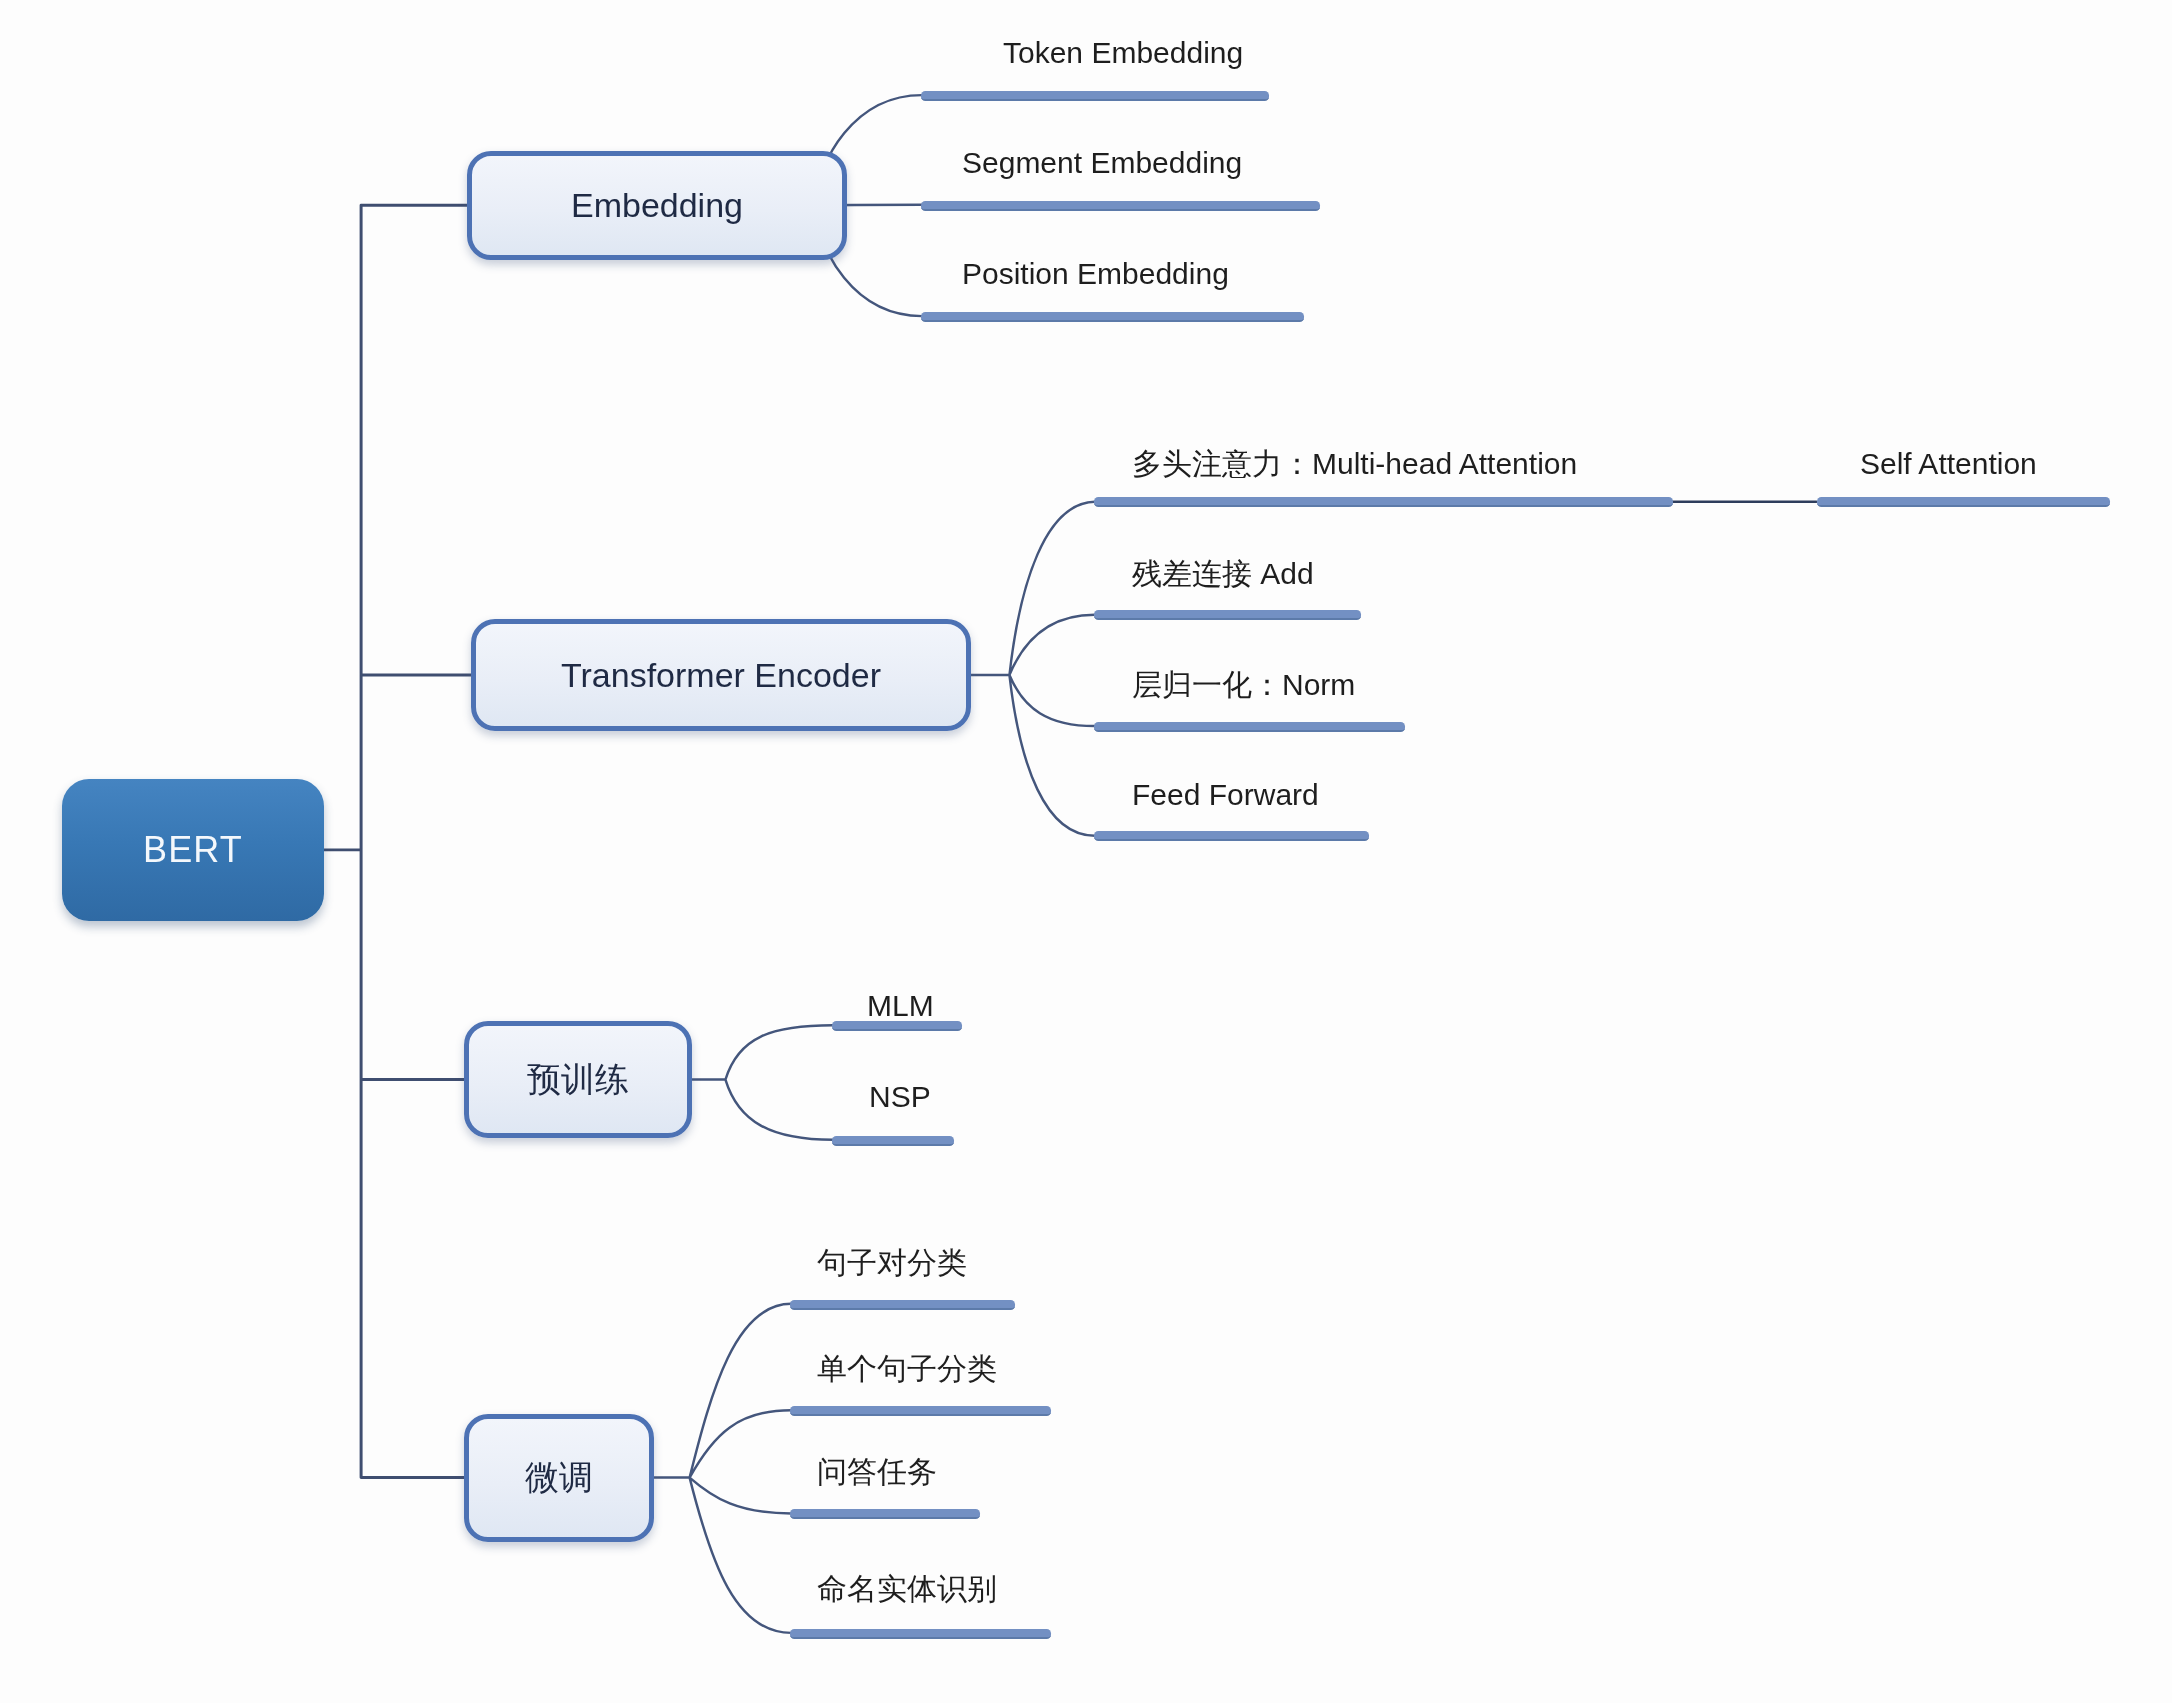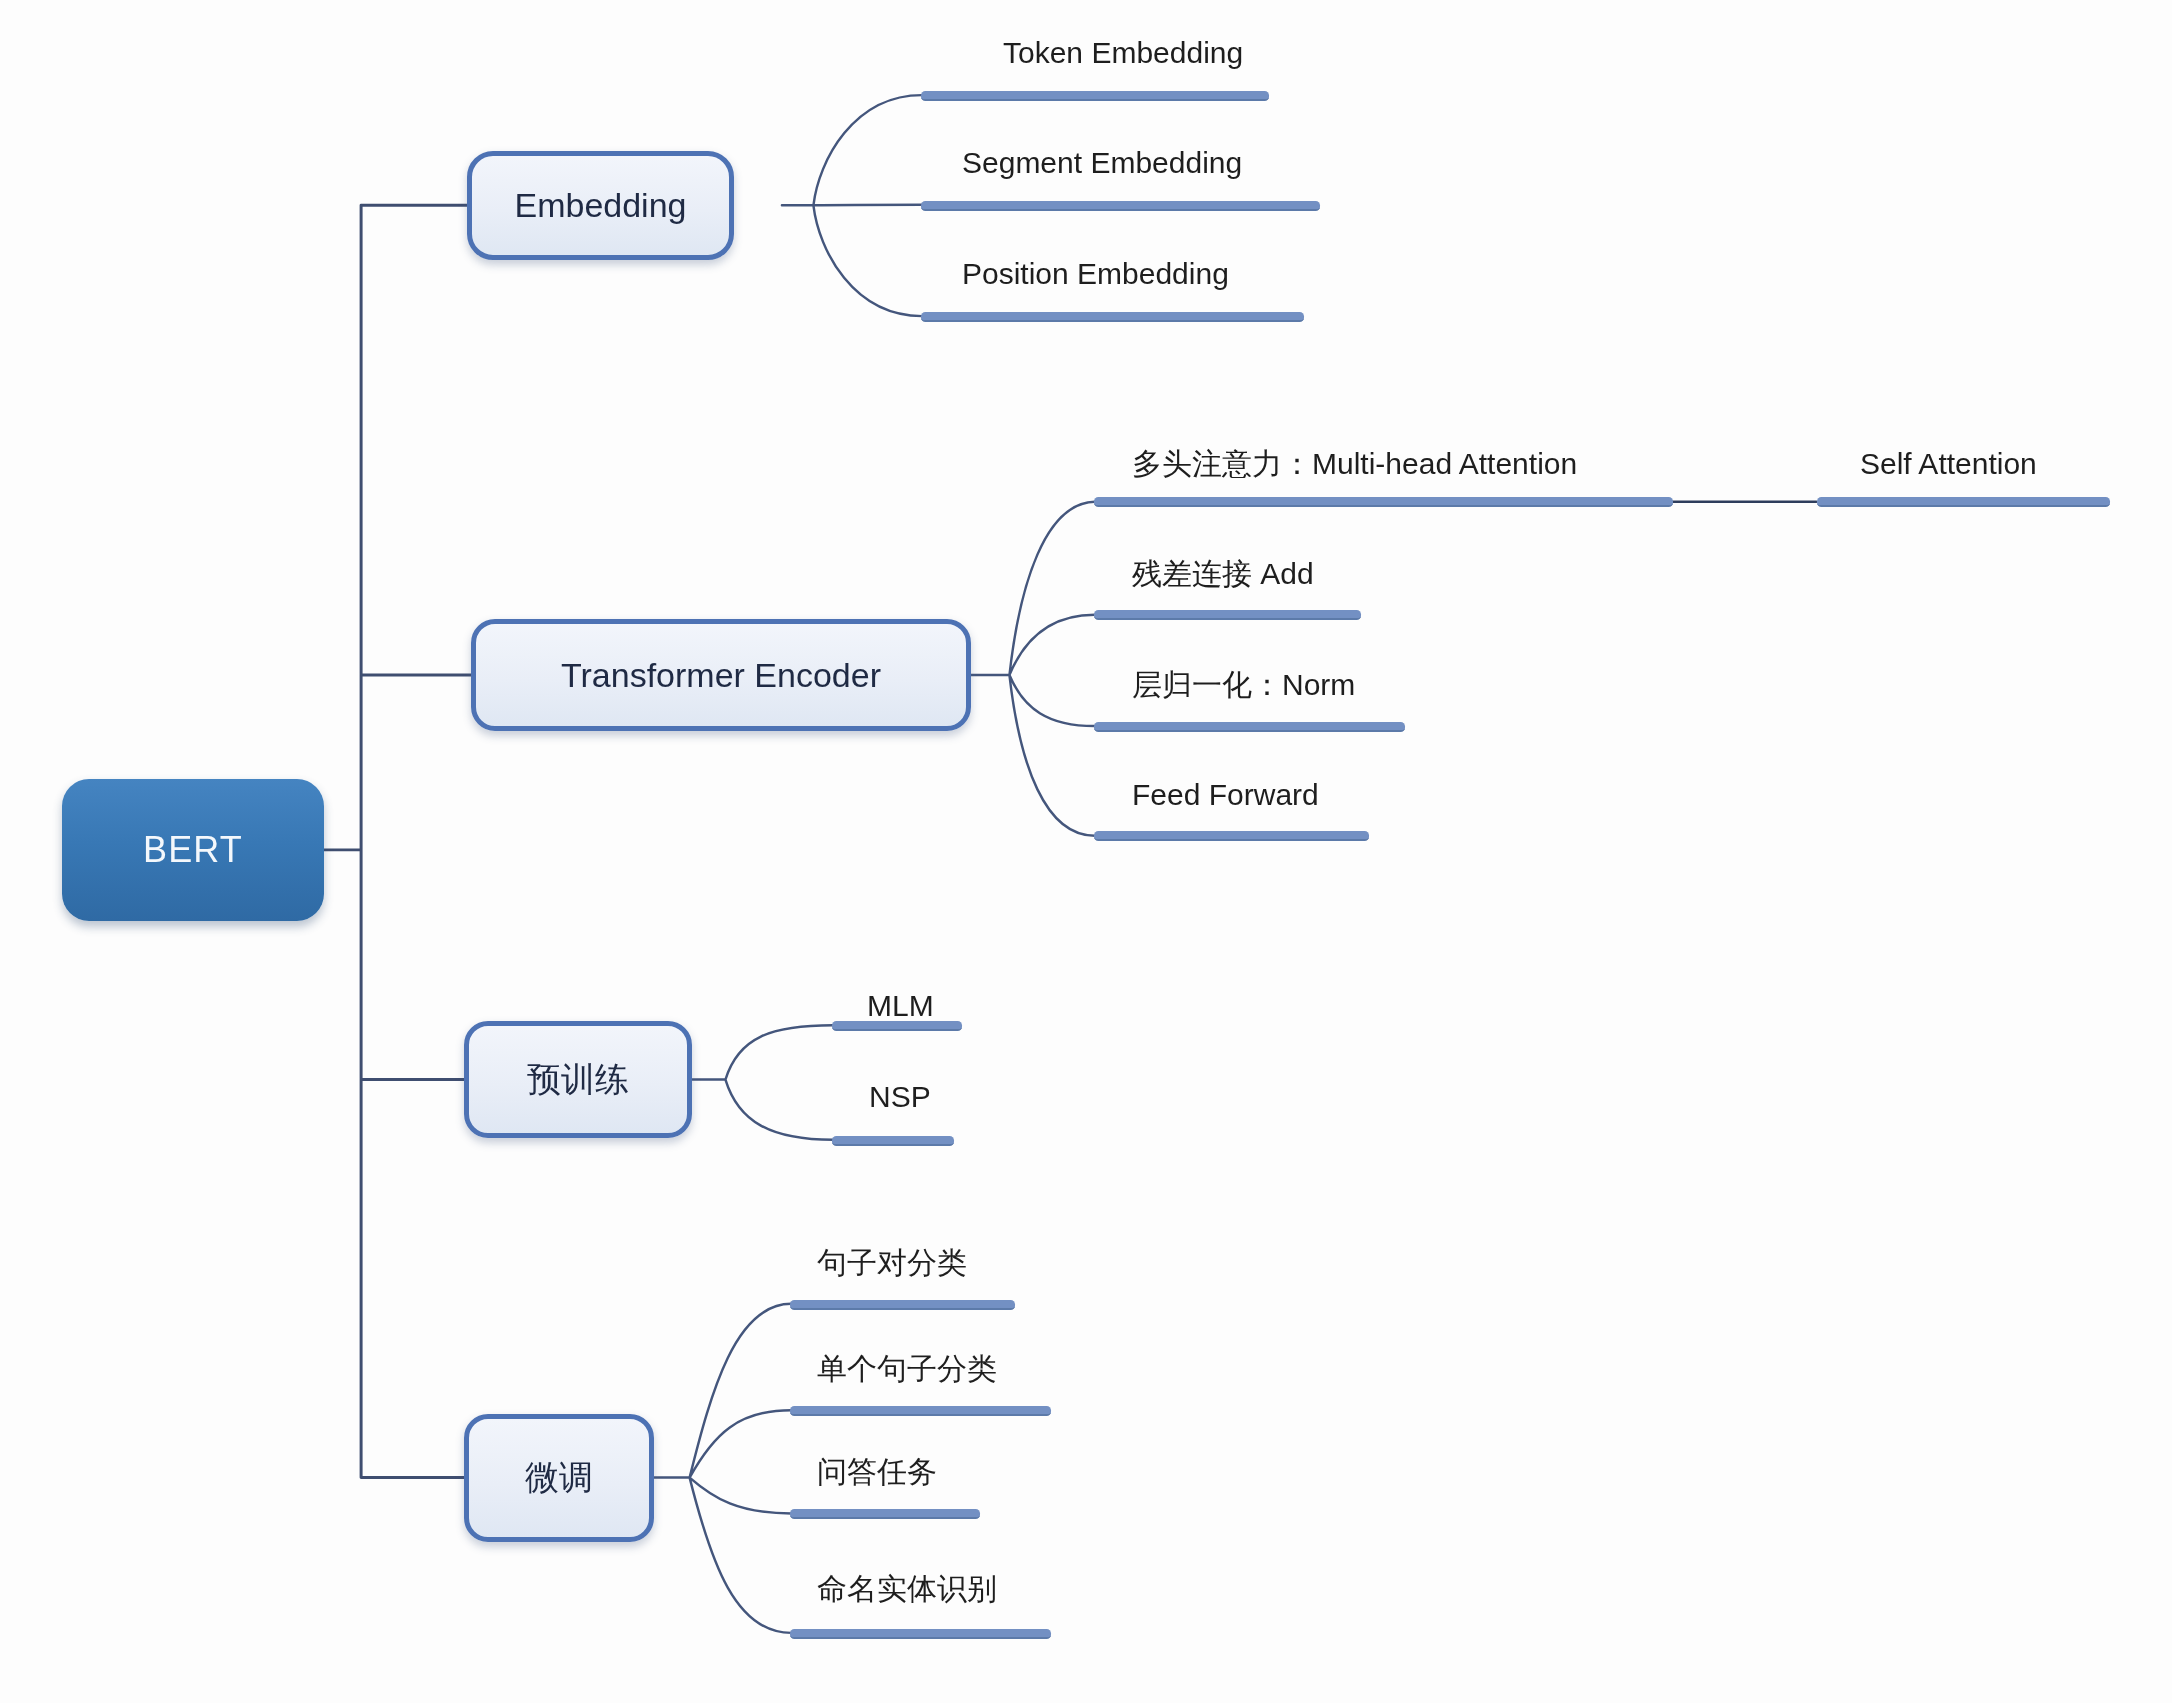--- a/index.html
+++ b/index.html
@@ -91,21 +91,21 @@
              M 1270 2721 C 1310 2560 1355 2401 1457 2401
              M 1270 2721 C 1315 2640 1360 2597 1457 2597
              M 1270 2721 C 1315 2760 1360 2787 1457 2787
              M 1270 2721 C 1310 2880 1355 3007 1457 3007" fill="none" stroke="#44567c" stroke-width="4.5" stroke-linecap="round"></path>
   </svg>
 
   <div class="node-box root" style="left:62px; top:779px; width:262px; height:142px;text-align:right;">
     <span>BERT</span>
   </div>
 
-  <div class="node-box child" style="left:467px; top:151px; width:267px; height:109px;border-radius:26px;">
+  <div class="node-box child" style="left:467px; top:151px; width:380px; height:109px;">
     <span>Embedding</span>
   </div>
 
   <div class="node-box child" style="left:471px; top:619px; width:500px; height:112px;justify-content:center;">
     <span>Transformer Encoder</span>
   </div>
 
   <div class="node-box child" style="left:464px; top:1021px; width:228px; height:117px;font-family:Liberation Serif, serif;">
     <span>预训练</span>
   </div>

